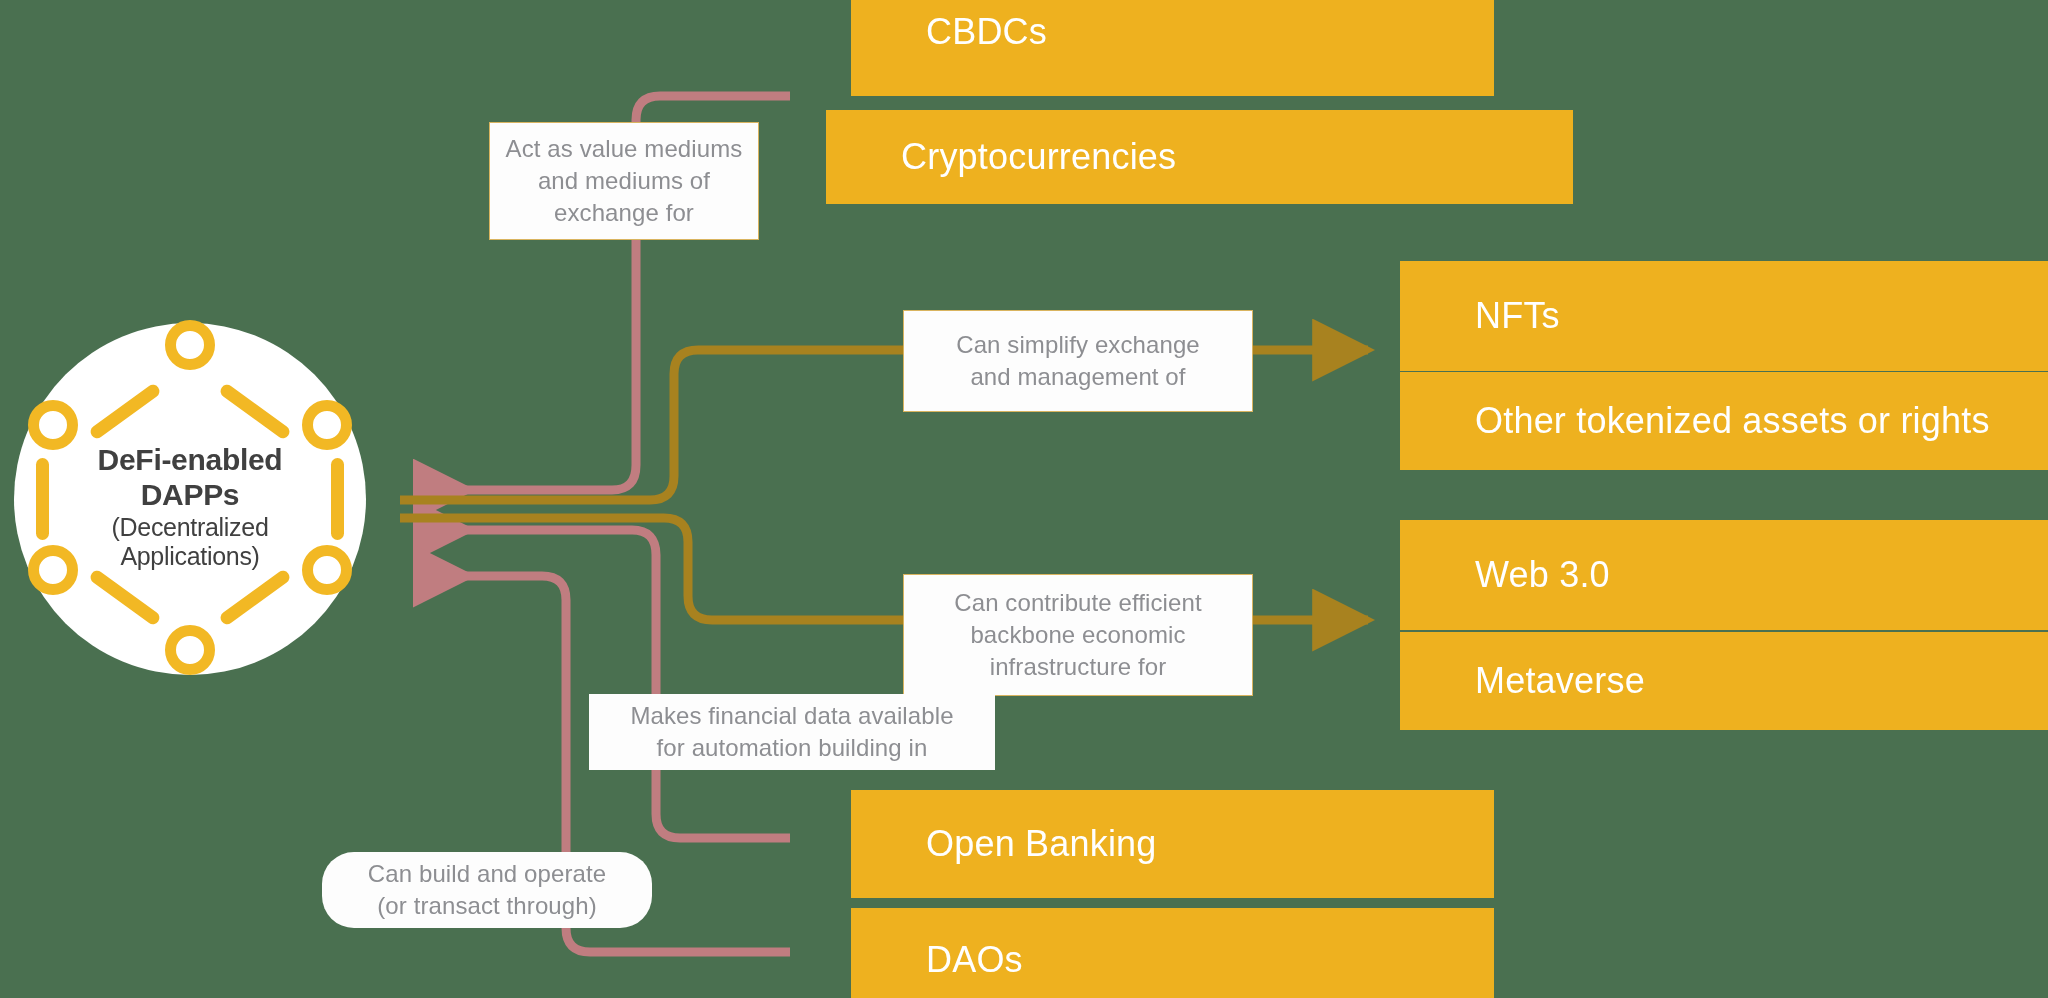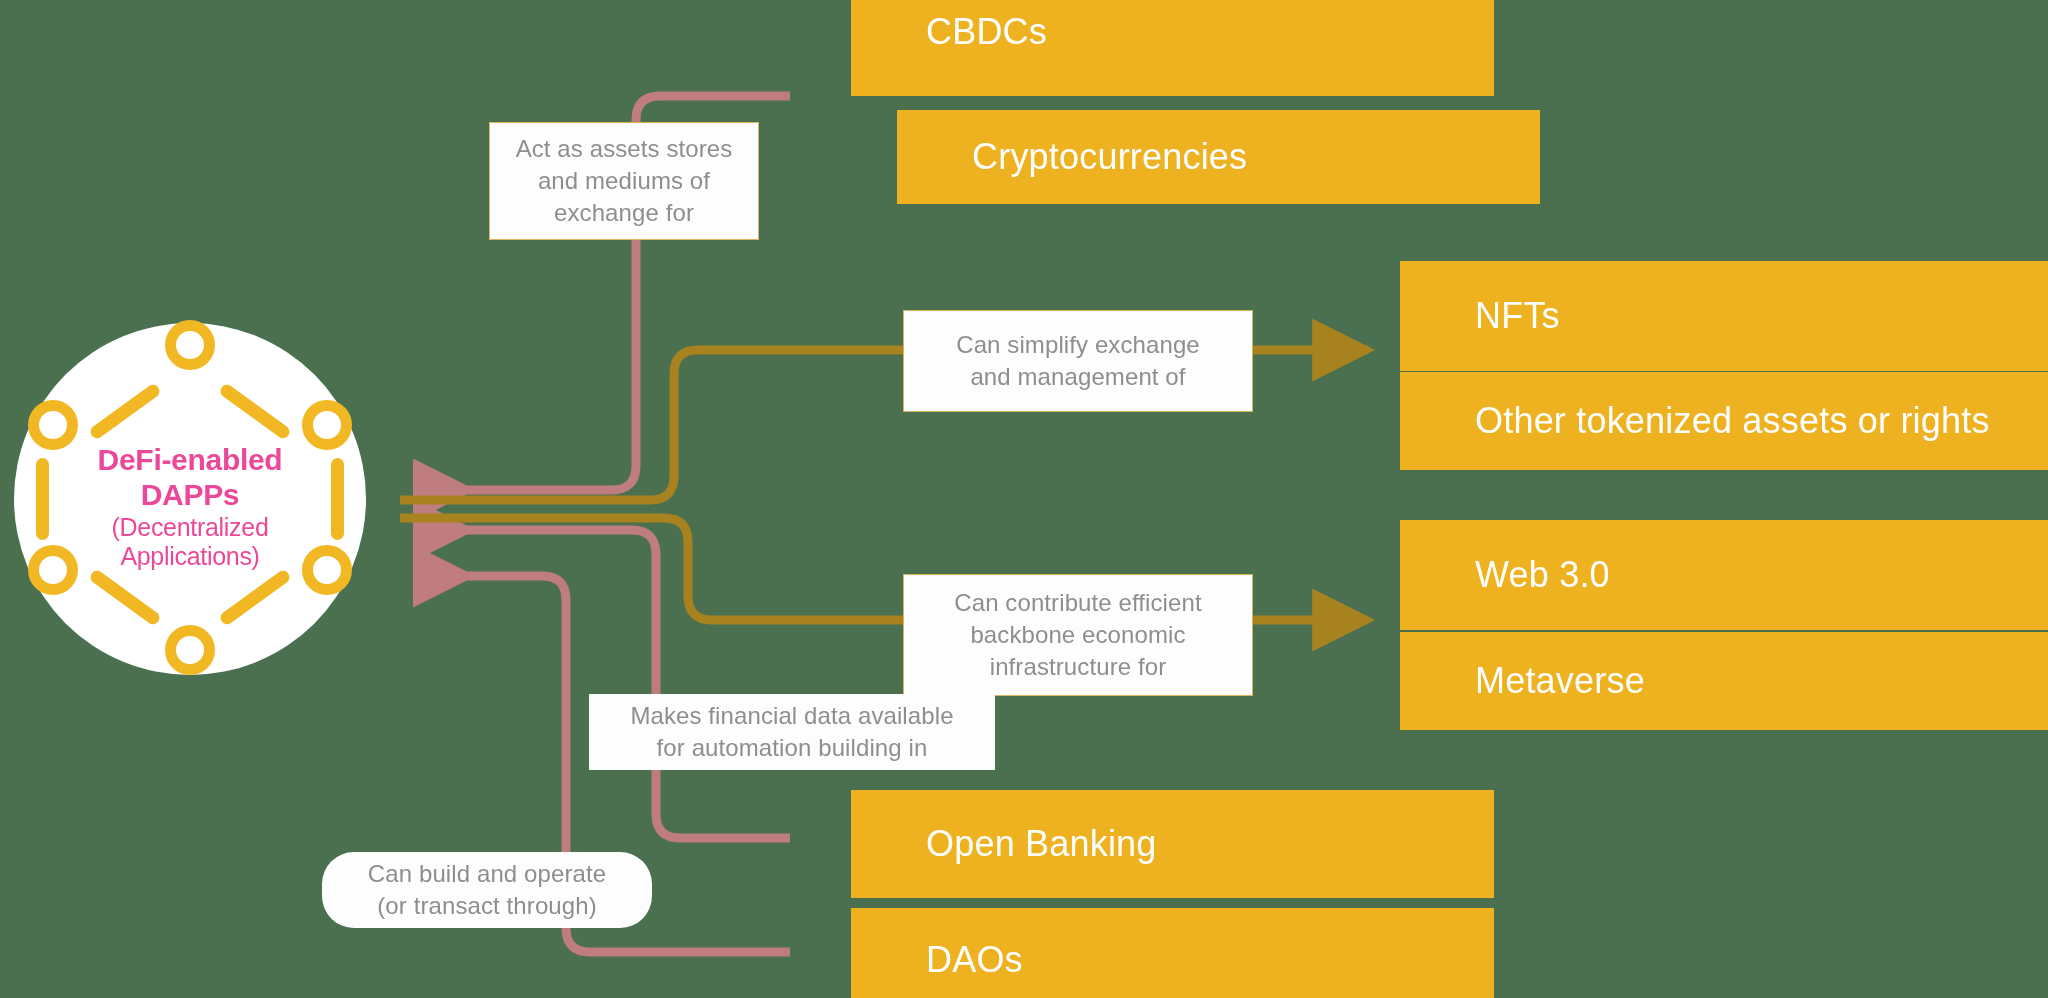--- a/index.html
+++ b/index.html
@@ -35,21 +35,21 @@
     border-radius: 50%;
     background: #ffffff;
     z-index: 3;
   }
   .hub-label {
     position: absolute;
     left: 0;
     top: 120px;
     width: 352px;
     text-align: center;
-    color: #ec4899;
+    color: #404040;
     line-height: 1.16;
     -webkit-font-smoothing: antialiased;
   }
   .hub-label .l1 {
     display: block;
     font-size: 30px;
     font-weight: bold;
     letter-spacing: -0.3px;
   }
   .hub-label .l2 {
@@ -181,21 +181,21 @@
       <span class="l2">DAPPs</span>
       <span class="l3">(Decentralized</span>
       <span class="l4">Applications)</span>
     </div>
   </div>
 
   <div class="bar" style="left:851px; top:-32px; width:643px; height:128px;">
     <span>CBDCs</span>
   </div>
 
-  <div class="bar" style="left:897px; top:110px; width:643px; height:94px;">
+  <div class="bar" style="left:826px; top:110px; width:747px; height:94px;">
     <span>Cryptocurrencies</span>
   </div>
 
   <div class="bar" style="left:1400px; top:261px; width:660px; height:110px;">
     <span>NFTs</span>
   </div>
 
   <div class="bar" style="left:1400px; top:372px; width:660px; height:98px;">
     <span>Other tokenized assets or rights</span>
   </div>
@@ -211,21 +211,21 @@
   <div class="bar" style="left:851px; top:790px; width:643px; height:108px;">
     <span>Open Banking</span>
   </div>
 
   <div class="bar" style="left:851px; top:908px; width:643px; height:104px;">
     <span>DAOs</span>
   </div>
 
   <div class="note" style="left:489px; top:122px; width:270px; height:118px;">
     <span>
-      <span>Act as assets stores</span><br>
+      <span>Act as value mediums</span><br>
       <span>and mediums of</span><br>
       <span>exchange for</span>
     </span>
   </div>
 
   <div class="note" style="left:903px; top:310px; width:350px; height:102px;">
     <span>
       <span>Can simplify exchange</span><br>
       <span>and management of</span>
     </span>

